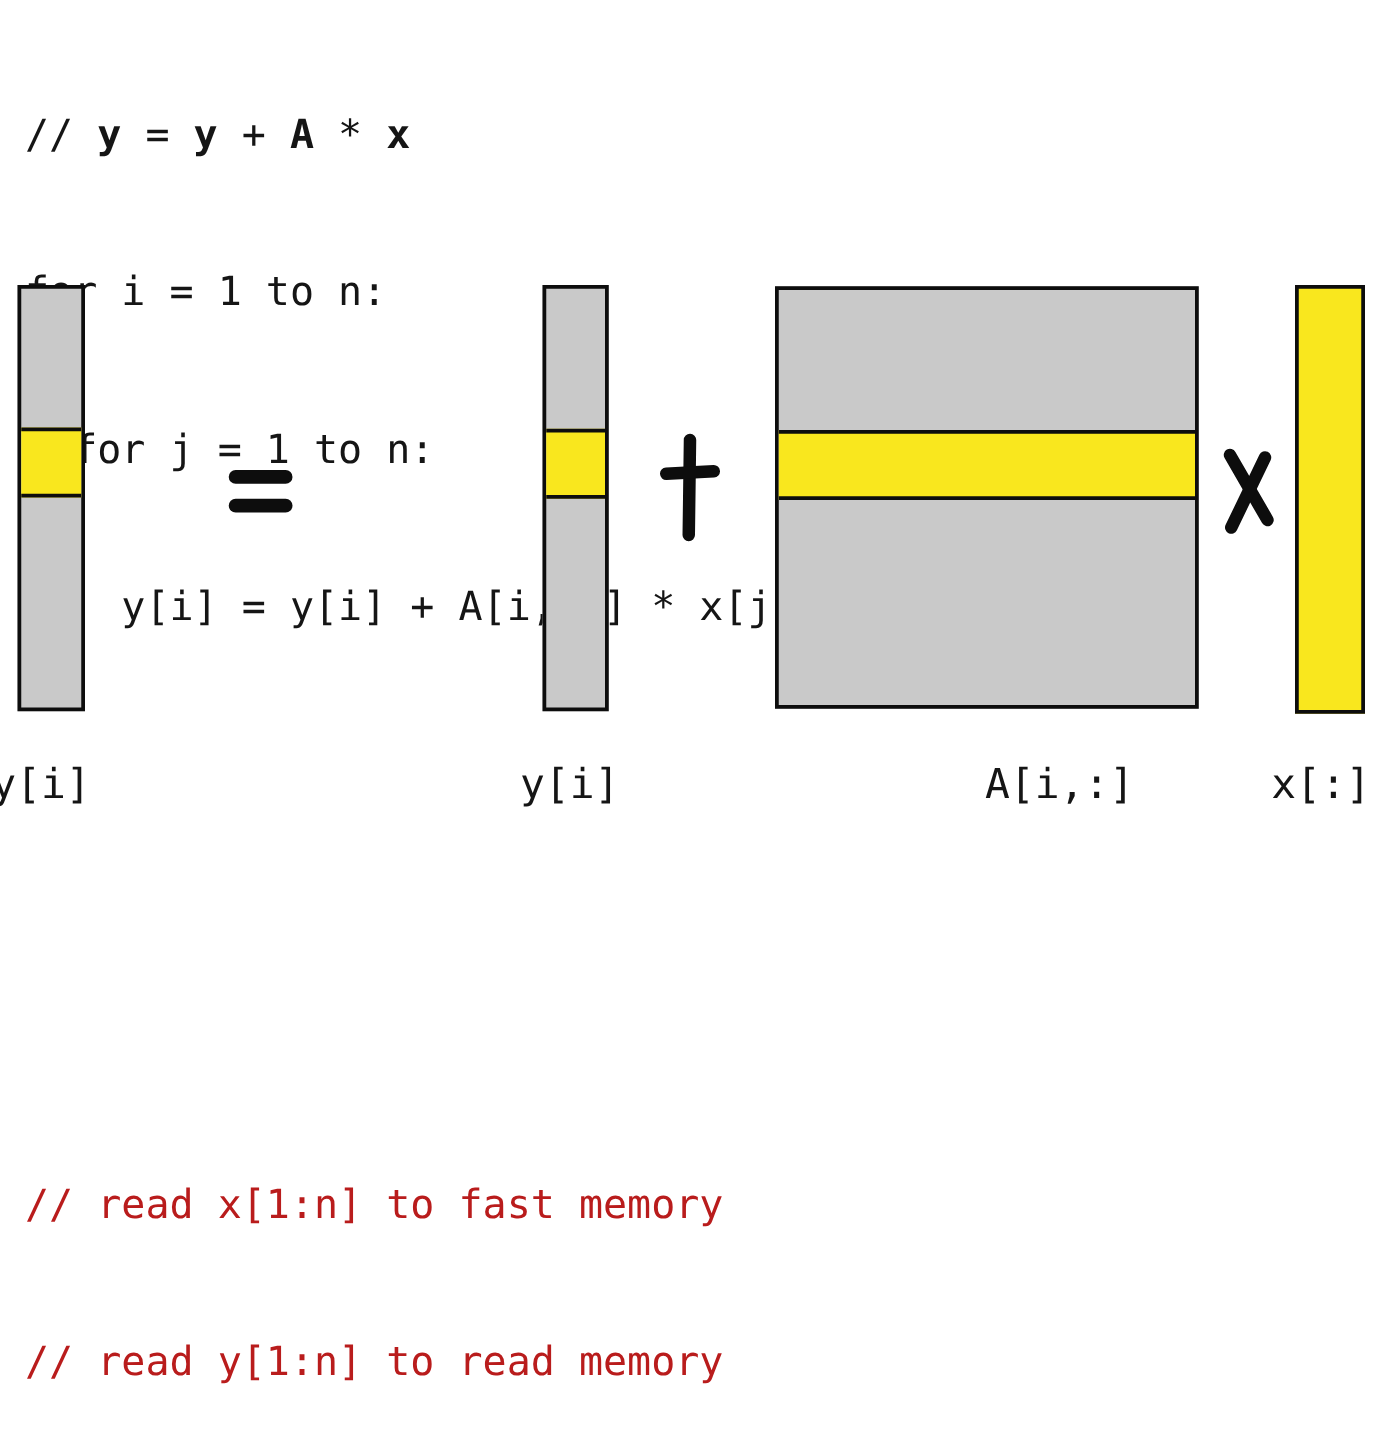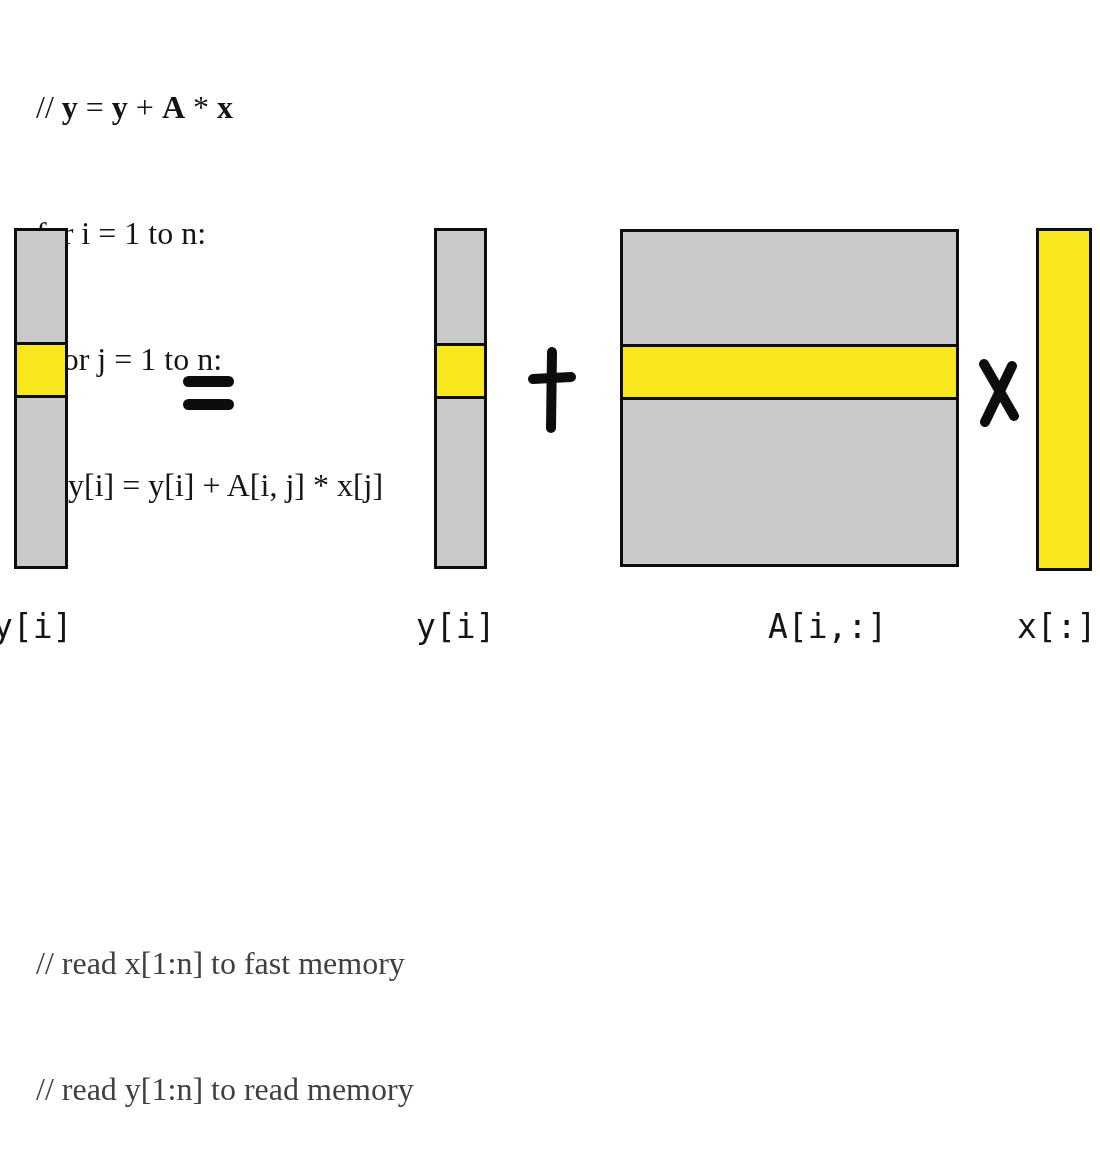--- a/index.html
+++ b/index.html
@@ -7,29 +7,29 @@
   body {
     width: 1100px; height: 1152px;
     position: relative; overflow: hidden;
     font-family: "DejaVu Sans Mono", "Liberation Mono", monospace;
     color: #151515;
   }
   .stage { position: absolute; inset: 0; }
 
   
   .code-block {
-    position: absolute; left: 36px;
+    position: absolute; left: 20px;
     font-size: 32px; line-height: 42px;
-    white-space: pre; letter-spacing: 0; font-family: Liberation Serif, serif;
+    white-space: pre; letter-spacing: 0;
   }
   .top-code    { top: 2px; }
   .bottom-code { top: 858px; }
   .code-line { height: 42px; }
   .bold { font-weight: bold; }
-  .comment { color: #404040; }
+  .comment { color: #b91c1c; }
 
   
   .box {
     position: absolute;
     border: 3px solid #0d0d0d;
     background: #c9c9c9;
   }
   .band {
     position: absolute; left: 0; right: 0;
     height: 56px;
@@ -56,21 +56,21 @@
   .times { left: 976px; top: 356px; }
 
   
   .diagram-label {
     position: absolute; top: 607px;
     font-size: 33px; line-height: 40px;
     color: #151515; white-space: pre;
   }
   .label-result  { left: -7px;  }
   .label-yvec    { left: 416px; }
-  .label-matrix  { left: 768px; }
+  .label-matrix  { left: 788px; }
   .label-xvec    { left: 1017px; }
 </style>
 </head>
 <body>
 
 <div class="stage">
 
   <div class="code-block top-code">
     <div class="code-line"><span>// </span><span class="bold">y</span><span> = </span><span class="bold">y</span><span> + </span><span class="bold">A</span><span> * </span><span class="bold">x</span></div>
     <div class="code-line"><span>for i = 1 to n:</span></div>

